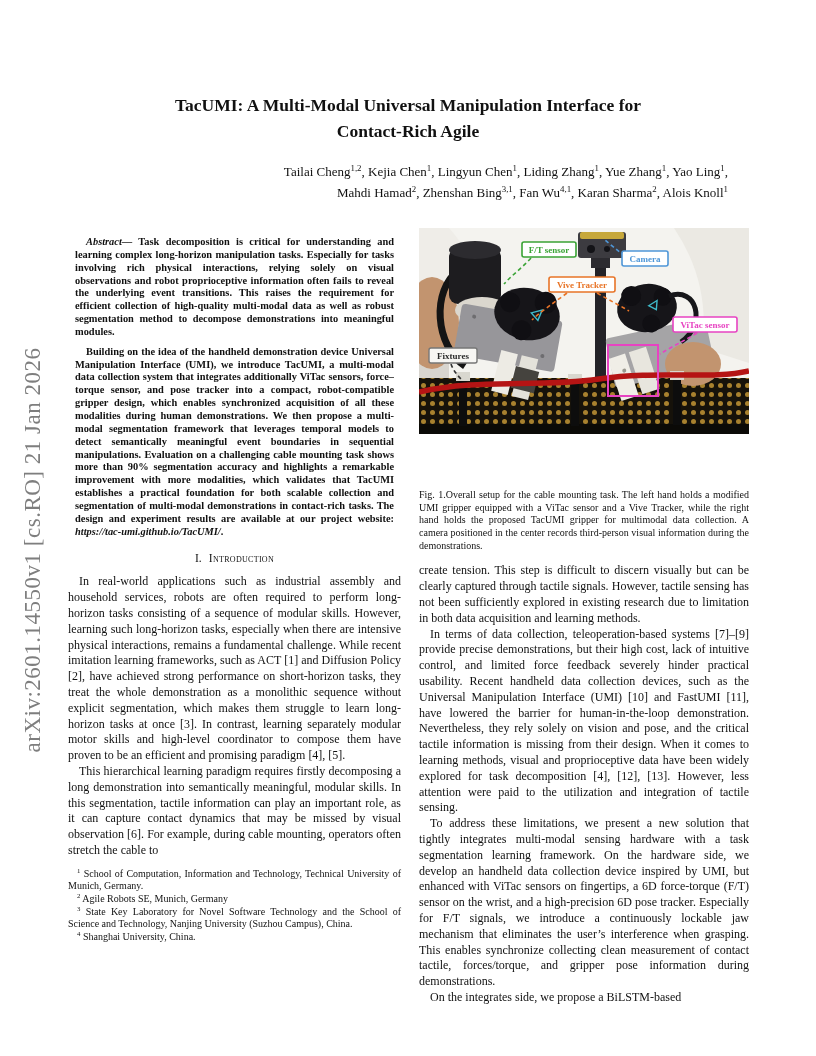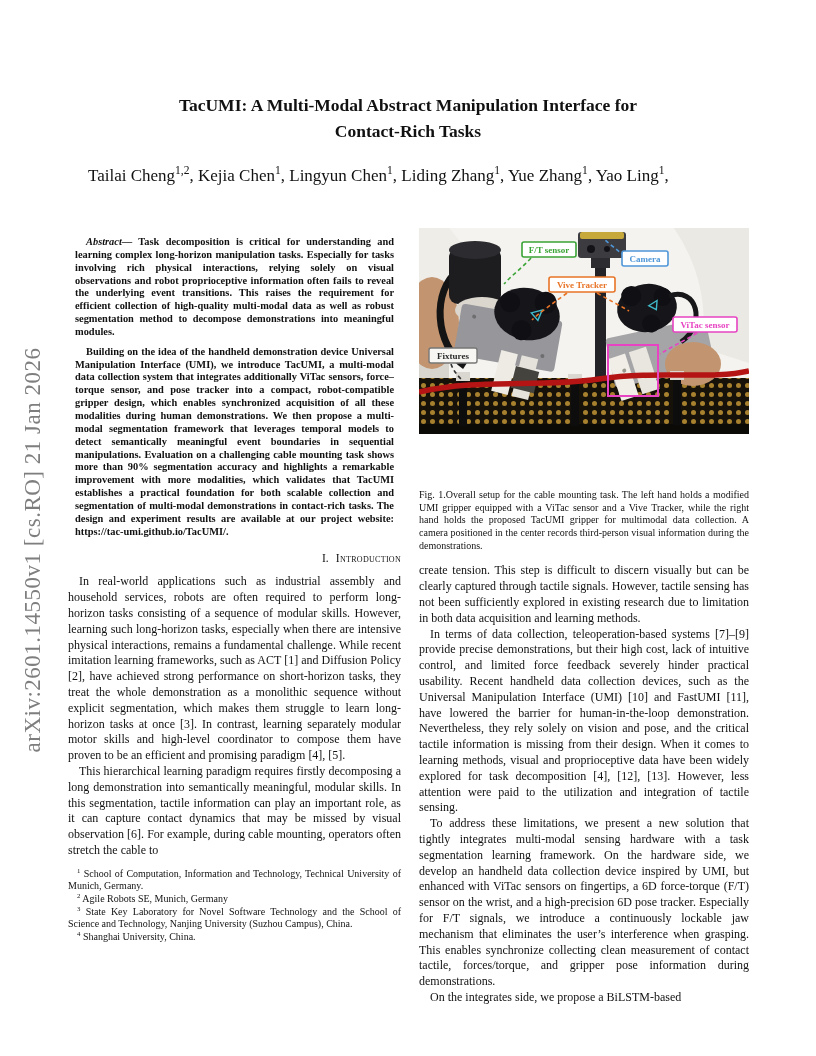--- a/index.html
+++ b/index.html
@@ -8,32 +8,32 @@
     font-family:"Liberation Serif","DejaVu Serif",serif;color:#111;overflow:hidden;
   }
   
   .arxiv-banner{
     position:absolute;top:550px;left:33px;transform:translate(-50%,-50%) rotate(-90deg);
     white-space:nowrap;font-size:23px;color:#7e7e7e;letter-spacing:.5px;
   }
   
   .title-block{position:absolute;top:92px;left:88px;width:640px;text-align:center;}
   .title-line{font-size:17.5px;font-weight:bold;line-height:1.5;}
-  .authors{position:absolute;top:162px;left:88px;width:640px;text-align:left;font-size:17px;line-height:1.6;}
+  .authors{position:absolute;top:162px;left:88px;width:640px;text-align:right;font-size:13px;line-height:1.6;}
   .authors sup{font-size:68%;line-height:0;}
   
   .col{position:absolute;text-align:justify;}
   .col-left{top:229px;left:68px;width:333px;}
   .col-right{top:228px;left:419px;width:330px;}
   
   .abstract-par{margin:7px;font-size:10.4px;font-weight:bold;line-height:1.235;text-indent:11px;}
   .abstract-par .abs-lead{font-style:italic;}
-  .paper-link{color:#111;text-decoration:none;}
-  
-  .section-heading{margin:14px 0 9px 0;font-size:11.6px;font-weight:normal;text-align:right;font-family:Liberation Serif, serif;}
+  .paper-link{color:#111;text-decoration:none;font-style:italic;}
+  
+  .section-heading{margin:14px 0 9px 0;font-size:11.6px;font-weight:normal;text-align:center;font-family:Liberation Serif, serif;}
   .section-heading .sc{font-variant:small-caps;letter-spacing:.3px;}
   .section-heading .num{margin-right:7px;}
   
   .body-par{margin:0;font-size:12px;line-height:1.317;text-indent:11px;}
   .body-par.noindent{text-indent:0;}
   
   .footnotes{margin-top:9px;font-size:10px;line-height:1.26;text-align:justify;}
   .footnote{text-indent:9px;}
   .footnote sup{font-size:68%;line-height:0;}
   
@@ -45,26 +45,27 @@
   svg text.lbl{font-family:"Liberation Serif","DejaVu Serif",serif;font-weight:bold;font-size:9px;}
 </style>
 </head>
 <body>
 
 <div class="page">
 
   <div class="arxiv-banner">arXiv:2601.14550v1  [cs.RO]  21 Jan 2026</div>
 
   <div class="title-block">
-    <div class="title-line">TacUMI: A Multi-Modal Abstract Manipulation Interface for</div>
-    <div class="title-line">Contact-Rich Tasks</div>
+    <div class="title-line">TacUMI: A Multi-Modal Universal Manipulation Interface for</div>
+    <div class="title-line">Contact-Rich Agile</div>
   </div>
 
   <div class="authors">
     <div>Tailai Cheng<sup>1,2</sup>, Kejia Chen<sup>1</sup>, Lingyun Chen<sup>1</sup>, Liding Zhang<sup>1</sup>, Yue Zhang<sup>1</sup>, Yao Ling<sup>1</sup>,</div>
+    <div>Mahdi Hamad<sup>2</sup>, Zhenshan Bing<sup>3,1</sup>, Fan Wu<sup>4,1</sup>, Karan Sharma<sup>2</sup>, Alois Knoll<sup>1</sup></div>
   </div>
 
   <div class="col col-left">
     <p class="abstract-par"><span class="abs-lead">Abstract</span><span>— Task decomposition is critical for understanding and learning complex long-horizon manipulation tasks. Especially for tasks involving rich physical interactions, relying solely on visual observations and robot proprioceptive information often fails to reveal the underlying event transitions. This raises the requirement for efficient collection of high-quality multi-modal data as well as robust segmentation method to decompose demonstrations into meaningful modules.</span></p>
     <p class="abstract-par"><span>Building on the idea of the handheld demonstration device Universal Manipulation Interface (UMI), we introduce TacUMI, a multi-modal data collection system that integrates additionally ViTac sensors, force–torque sensor, and pose tracker into a compact, robot-compatible gripper design, which enables synchronized acquisition of all these modalities during human demonstrations. We then propose a multi-modal segmentation framework that leverages temporal models to detect semantically meaningful event boundaries in sequential manipulations. Evaluation on a challenging cable mounting task shows more than 90% segmentation accuracy and highlights a remarkable improvement with more modalities, which validates that TacUMI establishes a practical foundation for both scalable collection and segmentation of multi-modal demonstrations in contact-rich tasks. The design and experiment results are available at our project website: </span><a href="#" class="paper-link">https://tac-umi.github.io/TacUMI/</a><span>.</span></p>
 
     <h3 class="section-heading"><span class="num">I.</span><span class="sc">Introduction</span></h3>
 
     <div>
         <p class="body-par">In real-world applications such as industrial assembly and household services, robots are often required to perform long-horizon tasks consisting of a sequence of modular skills. However, learning such long-horizon tasks, especially when there are intensive physical interactions, remains a fundamental challenge. While recent imitation learning frameworks, such as ACT [1] and Diffusion Policy [2], have achieved strong performance on short-horizon tasks, they treat the whole demonstration as a monolithic sequence without explicit segmentation, which makes them struggle to learn long-horizon tasks at once [3]. In contrast, learning separately modular motor skills and high-level coordinator to compose them have proven to be an efficient and promising paradigm [4], [5].</p>

